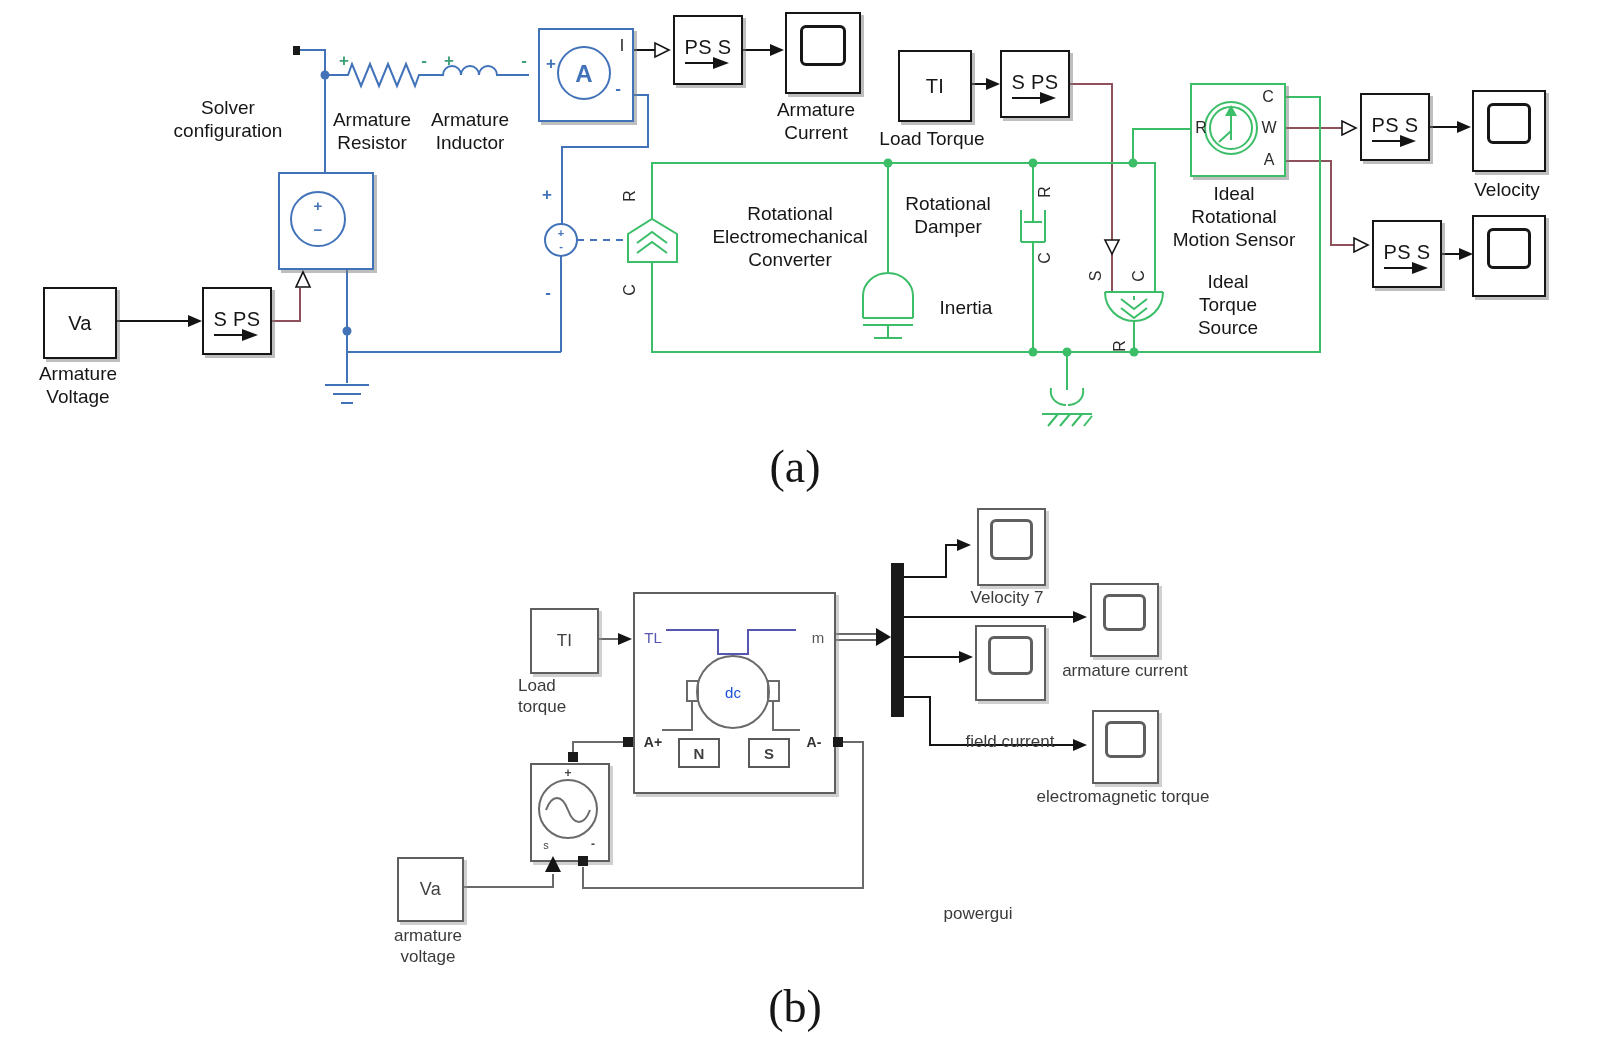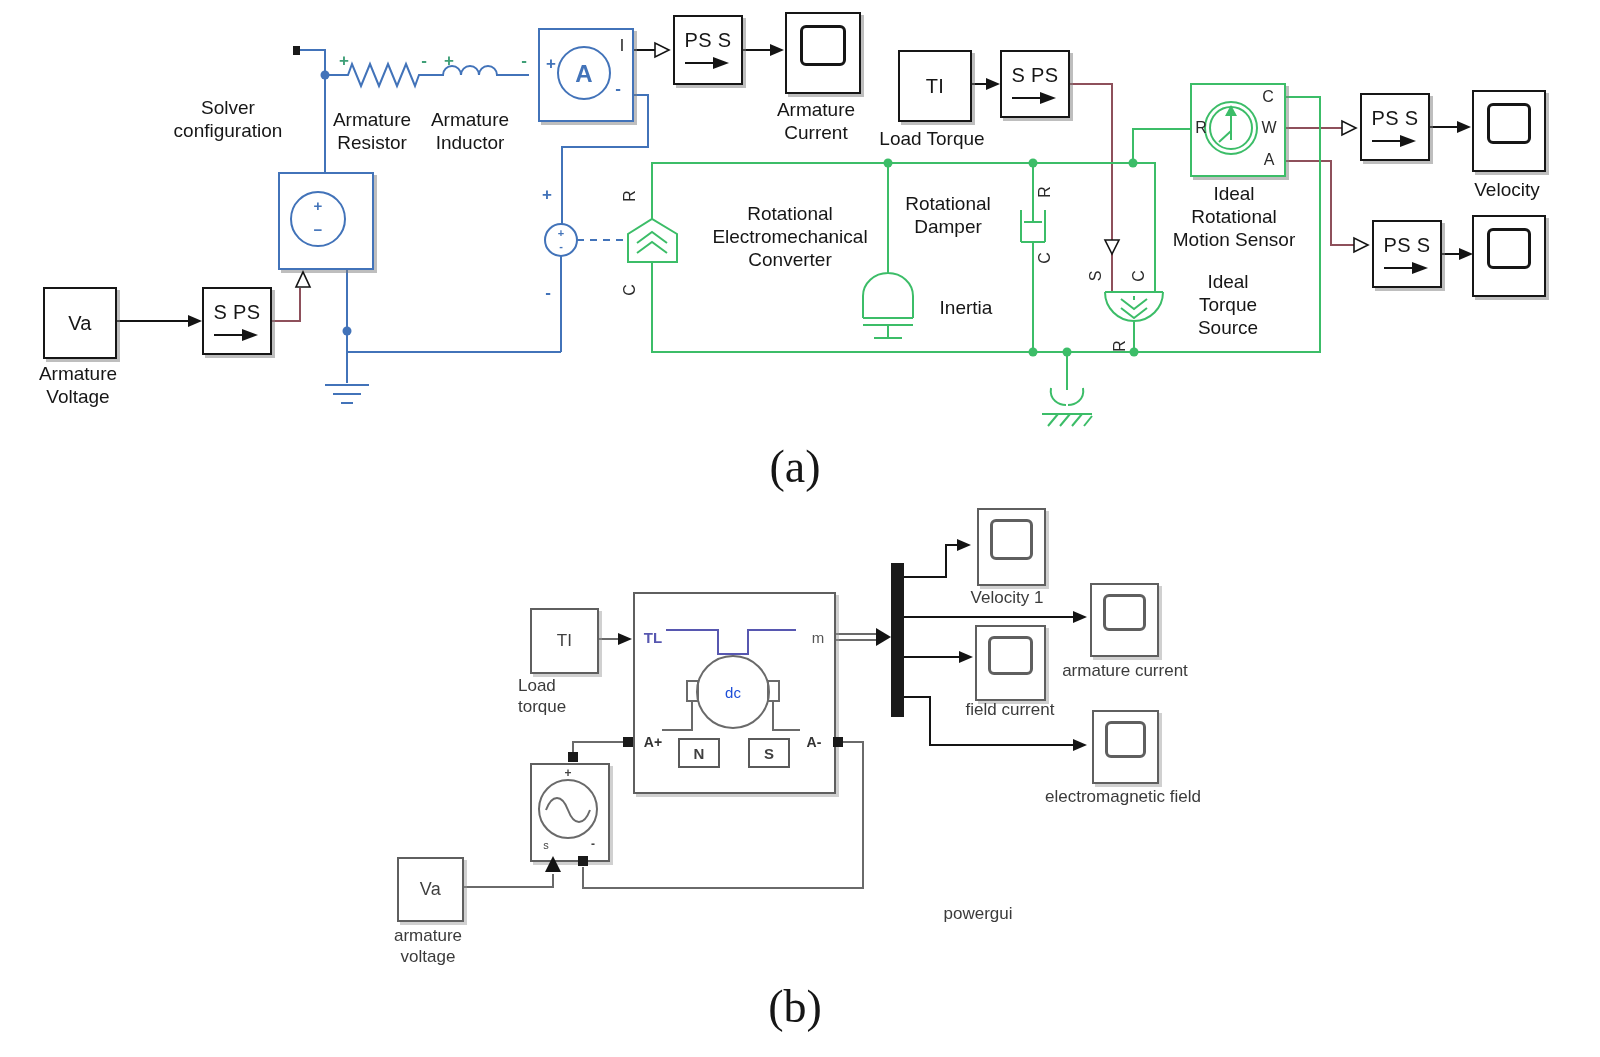--- a/index.html
+++ b/index.html
@@ -3,21 +3,21 @@
 <meta charset="utf-8">
 <style>
   html,body{margin:0;padding:0;background:#fff;}
   .canvas{position:relative;width:1600px;height:1057px;background:#fff;overflow:hidden;
           font-family:"Liberation Sans",sans-serif;color:#161616;}
   .layer{position:absolute;left:0;top:0;width:1600px;height:1057px;pointer-events:none;}
   #wires{z-index:1;} #icons{z-index:3;}
   .box{position:absolute;background:#fff;border:2px solid #161616;z-index:2;
        box-shadow:3px 3px 0 rgba(125,125,125,.5);display:flex;align-items:center;justify-content:center;
        font-size:20px;letter-spacing:.3px;}
-  .box.topalign{align-items:flex-start;padding-top:12px;box-sizing:border-box;}
+  .box.topalign{align-items:flex-start;padding-top:19px;box-sizing:border-box;}
   .box.blue-b{border-color:var(--electrical_blue);}
   .box.green-b{border-color:var(--mechanical_green);}
   .box.gray-b{border-color:var(--line_gray);color:#3f3f3f;box-shadow:3px 3px 0 rgba(150,150,150,.45);}
   .screen{position:absolute;left:13px;top:11px;right:13px;bottom:26px;border:3px solid #161616;border-radius:6px;}
   .gray-b .screen{border-color:var(--line_gray);left:11px;top:9px;right:11px;bottom:24px;}
   .lbl{position:absolute;z-index:4;text-align:center;white-space:pre-line;line-height:1.22;font-size:19px;}
   .lbl.b{font-size:17px;color:#3b3b3b;}
   .sign{position:absolute;z-index:4;font-weight:bold;font-size:17px;text-align:center;width:16px;line-height:1;}
   .sign.blue{color:var(--electrical_blue);font-weight:600;}
   .sign.teal{color:var(--sign_teal);}
@@ -274,30 +274,30 @@
   <span class="port rot" style="left:1088px;top:268px;width:16px;">S</span>
   <span class="port rot" style="left:1131px;top:268px;width:16px;">C</span>
   <span class="port rot" style="left:1112px;top:338px;width:16px;">R</span>
   <span class="port" style="left:1193px;top:120px;width:16px;">R</span>
   <span class="port" style="left:1260px;top:89px;width:16px;">C</span>
   <span class="port" style="left:1260px;top:120px;width:18px;">W</span>
   <span class="port" style="left:1261px;top:152px;width:16px;">A</span>
 
   <div class="lbl b" style="left:505px;top:676px;width:100px;text-align:left;padding-left:13px;box-sizing:border-box;">Load
 torque</div>
-  <div class="lbl b" style="left:947px;top:588px;width:120px;">Velocity 1</div>
+  <div class="lbl b" style="left:947px;top:588px;width:120px;">Velocity 7</div>
   <div class="lbl b" style="left:1040px;top:661px;width:170px;">armature current</div>
-  <div class="lbl b" style="left:950px;top:700px;width:120px;">field current</div>
-  <div class="lbl b" style="left:1018px;top:787px;width:210px;">electromagnetic field</div>
+  <div class="lbl b" style="left:950px;top:732px;width:120px;">field current</div>
+  <div class="lbl b" style="left:1018px;top:787px;width:210px;">electromagnetic torque</div>
   <div class="lbl b" style="left:918px;top:904px;width:120px;">powergui</div>
   <div class="lbl b" style="left:368px;top:926px;width:120px;">armature
 voltage</div>
   <div class="caption" style="left:750px;top:980px;width:90px;">(b)</div>
 
-  <span class="port" style="left:640px;top:630px;width:26px;color:var(--tl_blue);font-weight:bold;font-size:15px;">TL</span>
+  <span class="port" style="left:640px;top:630px;width:26px;color:var(--tl_blue);font-weight:normal;font-size:15px;">TL</span>
   <span class="port" style="left:810px;top:630px;width:16px;color:#555;font-size:15px;">m</span>
   <span class="port" style="left:719px;top:685px;width:28px;color:#1d4ed8;font-size:15px;">dc</span>
   <span class="port" style="left:639px;top:735px;width:28px;font-weight:bold;font-size:14px;color:#333;">A+</span>
   <span class="port" style="left:800px;top:735px;width:28px;font-weight:bold;font-size:14px;color:#333;">A-</span>
   <span class="port" style="left:562px;top:767px;width:12px;font-size:12px;font-weight:bold;color:#444;">+</span>
   <span class="port" style="left:541px;top:840px;width:10px;font-size:11px;color:#444;">s</span>
   <span class="port" style="left:588px;top:838px;width:10px;font-size:12px;font-weight:bold;color:#444;">-</span>
 
 </div>
 

